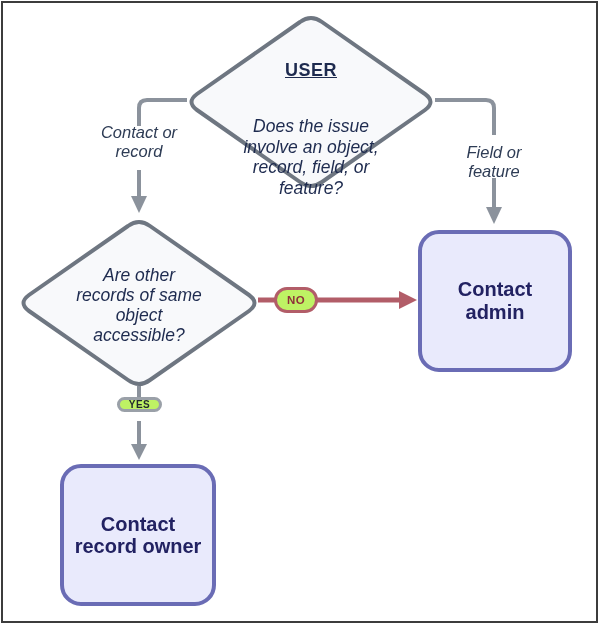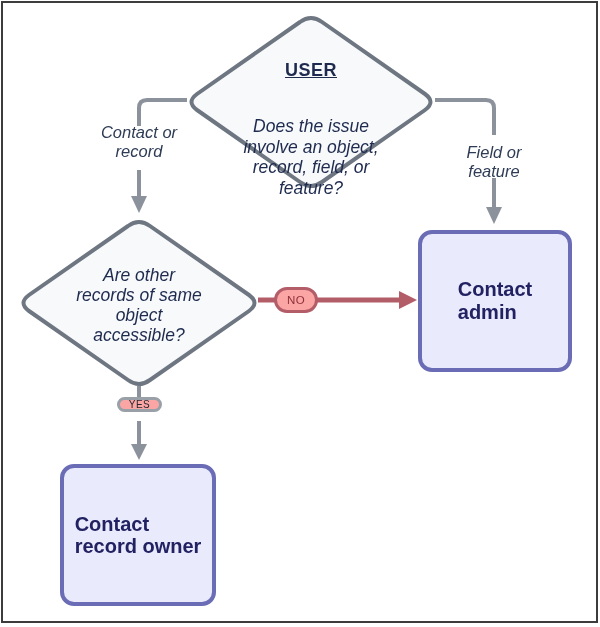--- a/index.html
+++ b/index.html
@@ -21,32 +21,32 @@
   .d1-title { font-weight: 700; font-size: 18px; line-height: 21px; letter-spacing: 0.5px; text-decoration: underline; }
   .d1-question { font-style: italic; font-size: 17.5px; line-height: 20.5px; margin-top: 17px; }
 
   .d2-question { left: 39px; top: 265px; width: 200px; font-style: italic; font-size: 17.5px; line-height: 20px; }
 
   .edge-label { font-style: italic; font-size: 16.5px; line-height: 19px; color: #2e3c55; }
   .label-left  { left: 89px;  top: 123px; width: 100px; }
   .label-right { left: 444px; top: 124px; width: 100px; margin-top: 19px; }
 
   .pill {
-    position: absolute; box-sizing: border-box; background: #fca5a5;
+    position: absolute; box-sizing: border-box; background: #bef264;
     border-radius: 13px; display: flex; align-items: center; justify-content: center;
-    font-weight: 400; letter-spacing: 0.5px;
+    font-weight: 700; letter-spacing: 0.5px;
   }
   .pill-no  { left: 274px; top: 287px; width: 44px; height: 26px; border: 3px solid #b25d68; color: #8e3039; font-size: 11.5px; }
   .pill-yes { left: 117px; top: 397px; width: 45px; height: 15px; border: 3px solid #9aa0a8; color: #23292f; font-size: 10px; }
 
   .outcome {
     position: absolute; box-sizing: border-box;
-    background: #e9eafc; border: 4px solid #6a6cb5; border-radius: 14px;
+    background: #e9eafc; border: 4px solid #6a6cb5; border-radius: 21px;
     display: flex; flex-direction: column; align-items: center; justify-content: center;
-    color: #222262; white-space: pre-line;
+    text-align: center; color: #222262; white-space: pre-line;
   }
   .box-admin { left: 418px; top: 230px; width: 154px; height: 142px; font-weight: 700; font-size: 20px; line-height: 23px; }
   .box-owner { left: 60px;  top: 464px; width: 156px; height: 142px; }
   .box-owner .owner-title { font-weight: 700; font-size: 20px; line-height: 22px; white-space: pre-line; }
   .box-owner .owner-note  { font-style: italic; font-size: 19px; line-height: 21px; white-space: pre-line; }
 </style>
 </head>
 <body>
 
 <div class="canvas">

